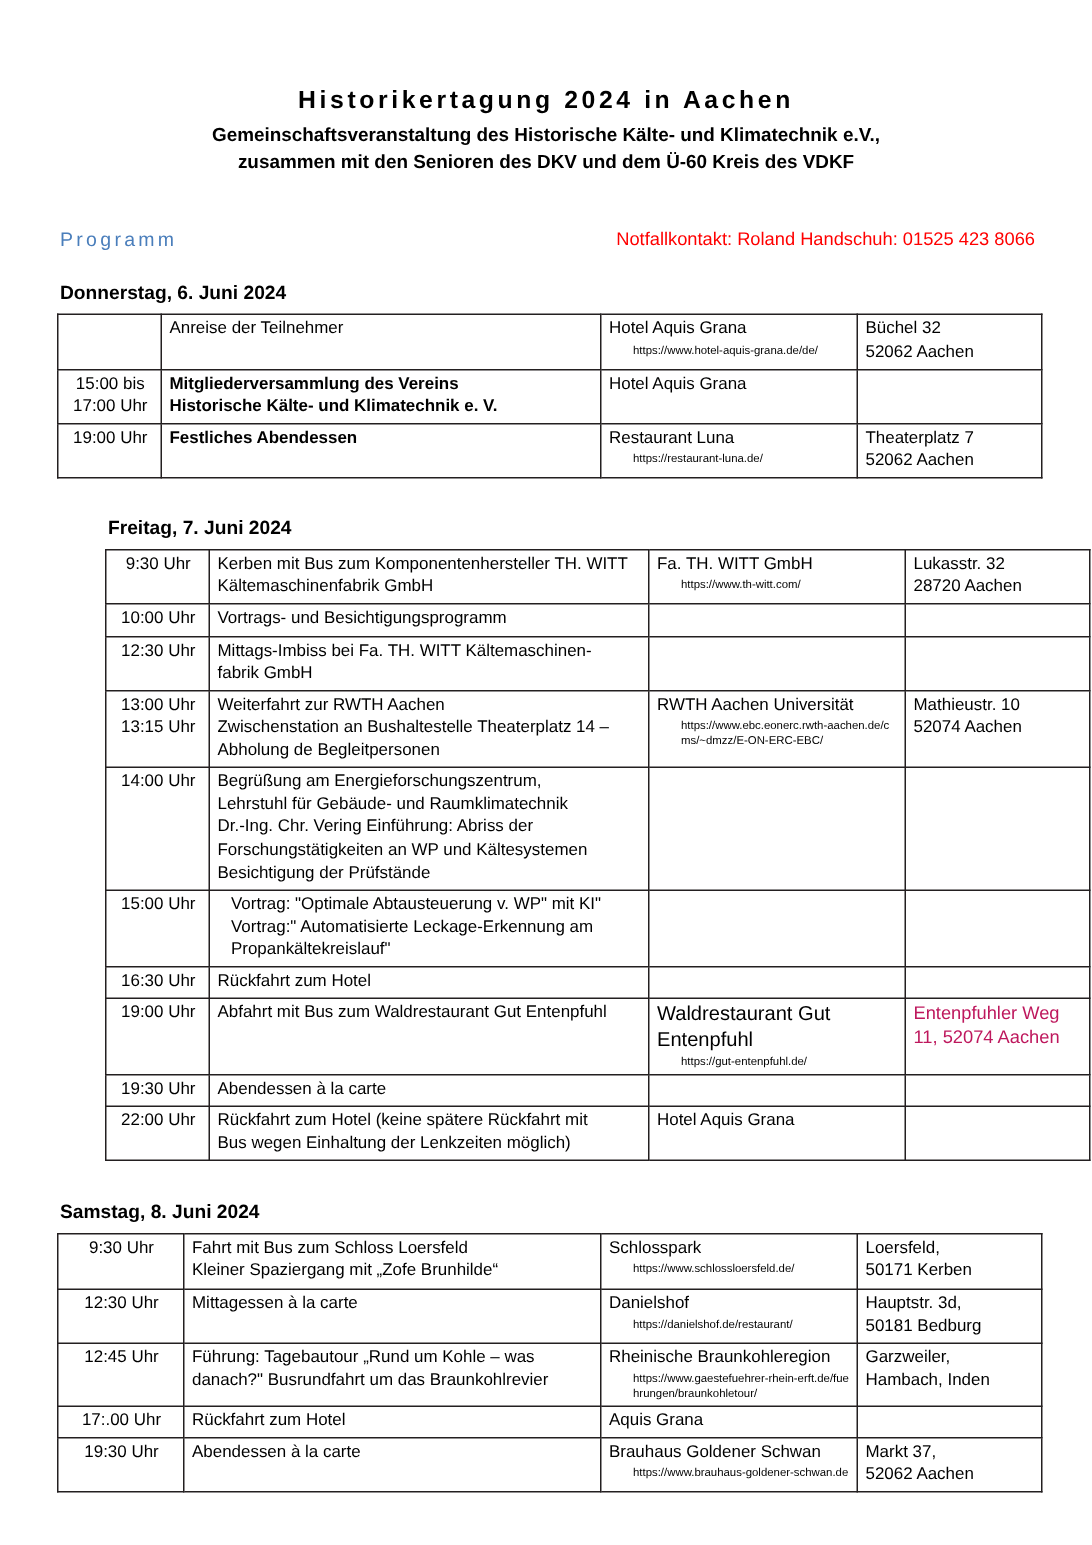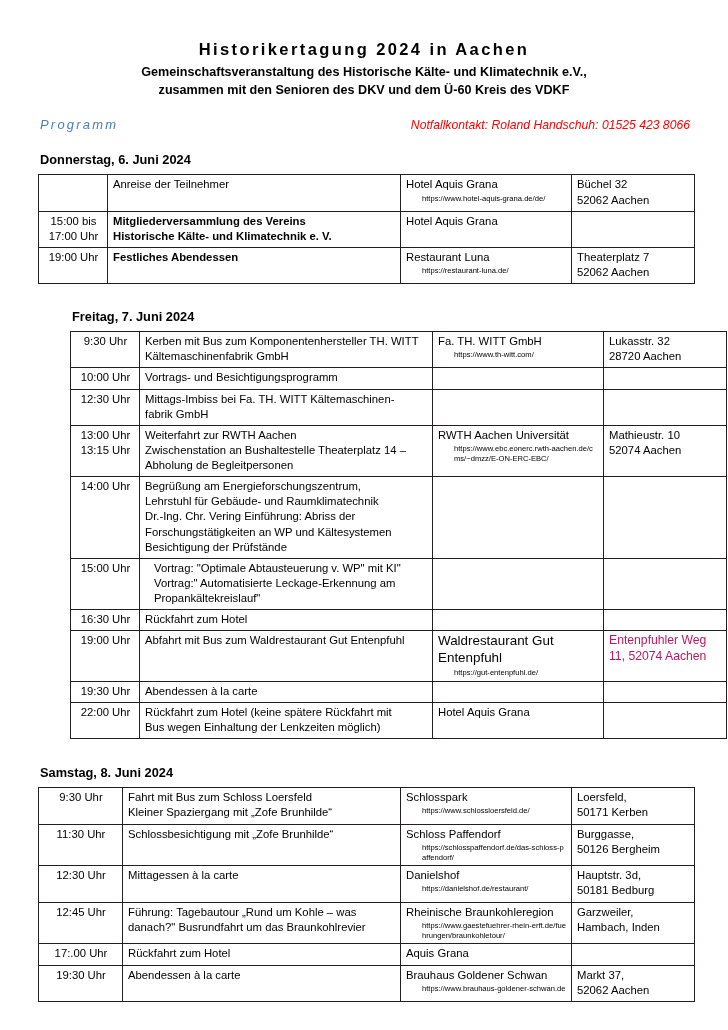--- a/index.html
+++ b/index.html
@@ -17,44 +17,43 @@
   .page {
     position: relative;
     width: 728px;
     height: 1030px;
     box-sizing: border-box;
     padding: 0 36px;
   }
 
   
   .title-block {
-    padding-top: 39px;
+    padding-top: 57px;
     text-align: center;
   }
   .doc-title {
     font-size: 16.5px;
     font-weight: bold;
     letter-spacing: 2.4px;
     line-height: 1.25;
     margin: 0 0 4px 0;
   }
   .doc-sub {
     font-size: 12.6px;
     font-weight: bold;
     line-height: 1.42;
     margin: 0;
   }
 
   .meta-row {
     display: flex;
-    align-items: center;
+    align-items: flex-start;
     justify-content: space-between;
-    margin-top: 18px;
+    margin-top: 35px;
     padding-right: 2px;
-    font-style: italic;
   }
   .programm-label {
     font-size: 13px;
     color: #4a7ebb;
     letter-spacing: 2.2px;
     padding-left: 4px;
   }
   .emergency {
     font-size: 12.2px;
     color: #ff0000;
@@ -310,32 +309,20 @@
           <td>
             <span>Schlosspark</span>
             <span class="url">https://www.schlossloersfeld.de/</span>
           </td>
           <td>
             <div>Loersfeld,</div>
             <div>50171 Kerben</div>
           </td>
         </tr>
         <tr>
-          <td class="c-time">11:30 Uhr</td>
-          <td>Schlossbesichtigung mit „Zofe Brunhilde“</td>
-          <td>
-            <span>Schloss Paffendorf</span>
-            <span class="url">https://schlosspaffendorf.de/das-schloss-paffendorf/</span>
-          </td>
-          <td>
-            <div>Burggasse,</div>
-            <div>50126 Bergheim</div>
-          </td>
-        </tr>
-        <tr>
           <td class="c-time">12:30 Uhr</td>
           <td>Mittagessen à la carte</td>
           <td>
             <span>Danielshof</span>
             <span class="url">https://danielshof.de/restaurant/</span>
           </td>
           <td>
             <div>Hauptstr. 3d,</div>
             <div>50181 Bedburg</div>
           </td>

